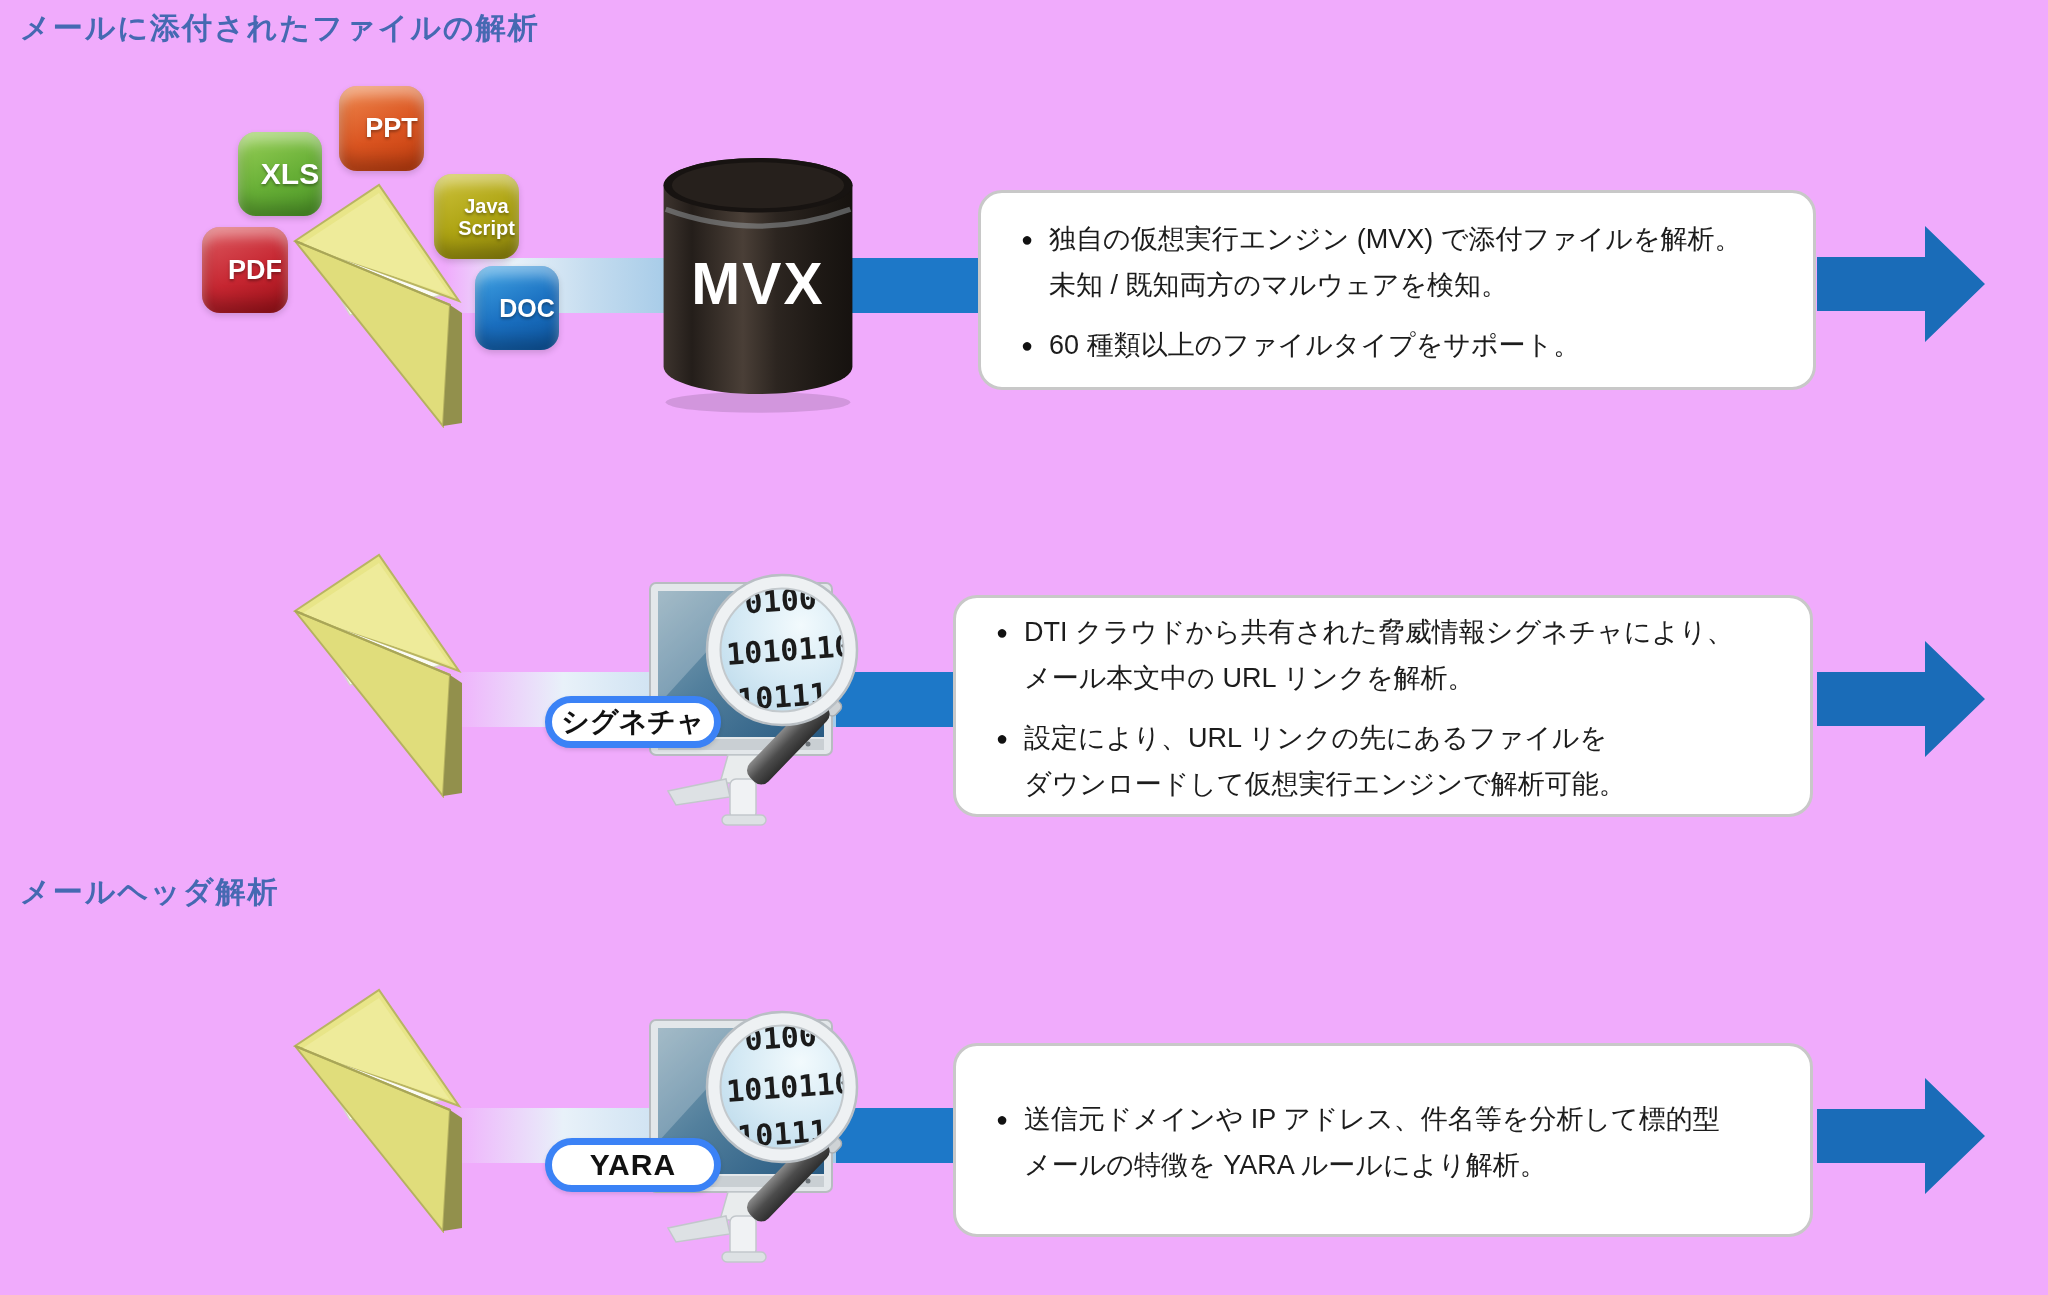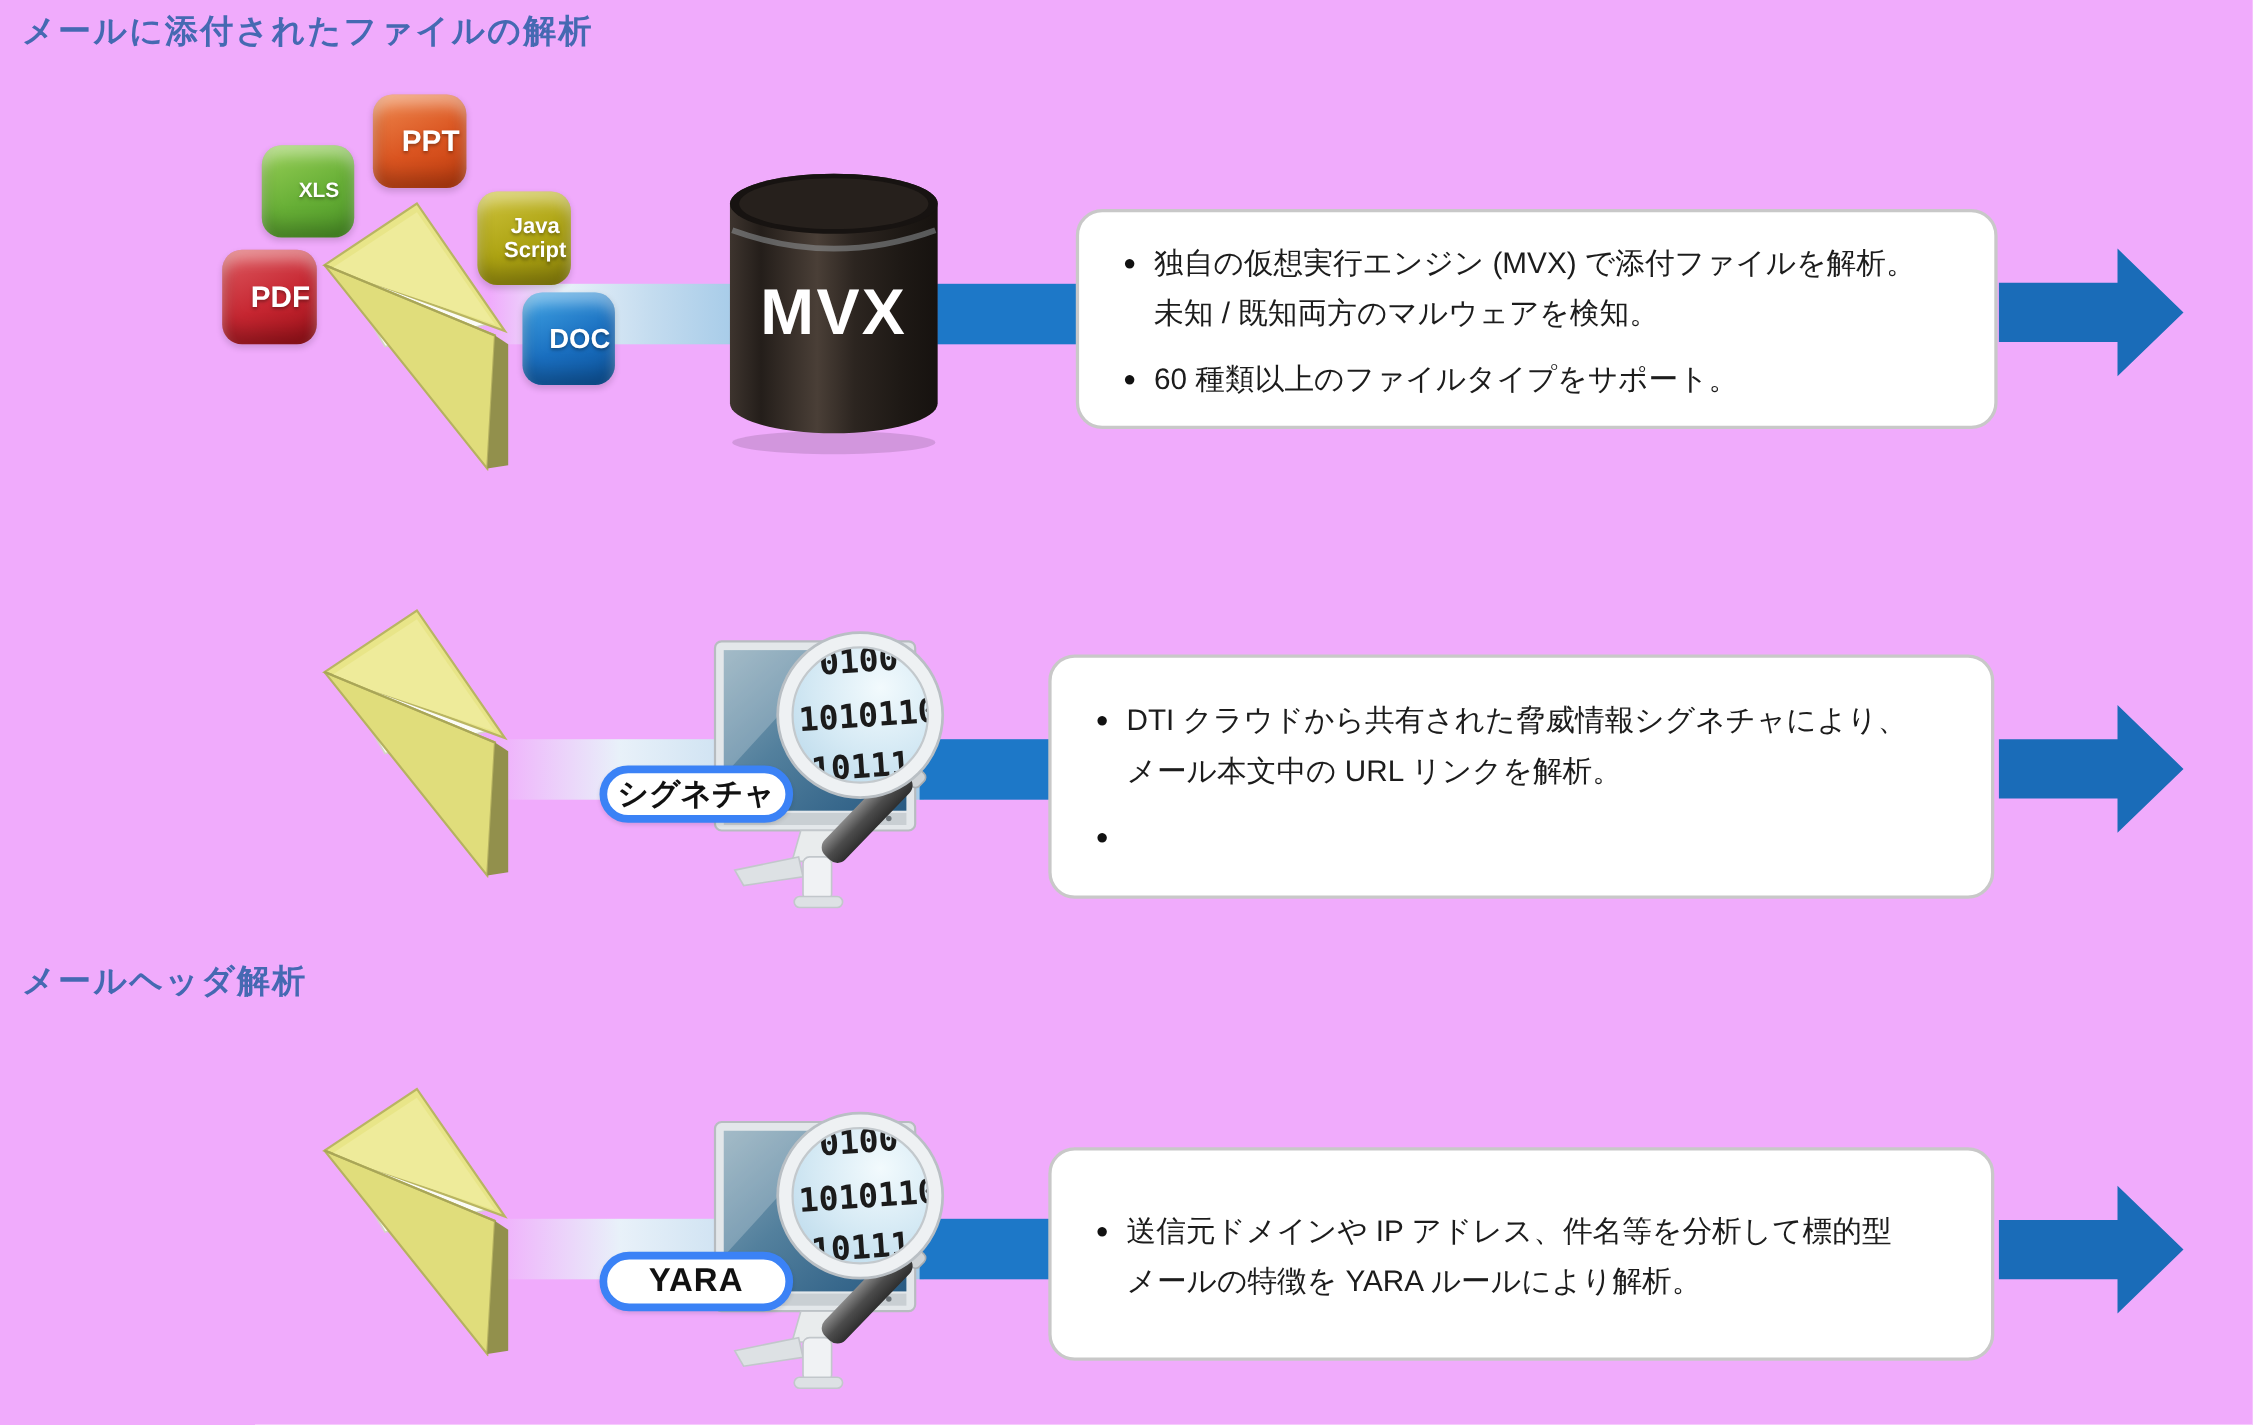--- a/index.html
+++ b/index.html
@@ -41,21 +41,21 @@
   .ficon {
     position:absolute; border-radius:18px; z-index:2;
     display:flex; align-items:center; justify-content:center;
     color:#fff; font-weight:bold; text-align:center;
     box-shadow: inset 0 10px 12px rgba(255,255,255,0.38), inset 0 -12px 16px rgba(0,0,0,0.22), 0 3px 6px rgba(0,0,0,0.15);
     text-shadow:0 2px 3px rgba(0,0,0,0.35);
     padding-left:20px;
   }
   .fi-pdf { left:202px; top:227px; width:86px; height:86px; font-size:27px;
             background:linear-gradient(155deg,#de5c62 0%,#c62631 55%,#9d1018 100%); }
-  .fi-xls { left:238px; top:132px; width:84px; height:84px; font-size:19px;
+  .fi-xls { left:238px; top:132px; width:84px; height:84px; font-size:30px;
             background:linear-gradient(155deg,#9ad058 0%,#67af36 55%,#4c9627 100%); }
   .fi-ppt { left:339px; top:86px;  width:85px; height:85px; font-size:27px;
             background:linear-gradient(155deg,#ef8a50 0%,#da5420 55%,#c03c0e 100%); }
   .fi-js  { left:434px; top:174px; width:85px; height:85px; font-size:20px; line-height:1.1;
             background:linear-gradient(155deg,#cfc43e 0%,#ada312 55%,#8f860c 100%);text-align:center; }
   .fi-js span { white-space:pre-line; }
   .fi-doc { left:475px; top:266px; width:84px; height:84px; font-size:25px;
             background:linear-gradient(155deg,#43a7e6 0%,#1a6fc0 55%,#0d559f 100%); }
 
   .envelope { position:absolute; width:175px; height:245px; z-index:1; }
@@ -235,20 +235,22 @@
 
   <div class="text-box" id="box-2">
     <ul>
       <li>
           <span class="dot">●</span>
           <span class="btxt">DTI クラウドから共有された脅威情報シグネチャにより、
 メール本文中の URL リンクを解析。</span>
         </li>
       <li>
           <span class="dot">●</span>
+          <span class="btxt">設定により、URL リンクの先にあるファイルを
+ダウンロードして仮想実行エンジンで解析可能。</span>
         </li>
     </ul>
   </div>
 
   <svg class="big-arrow" id="arrow-2" viewBox="0 0 170 120">
     <polygon points="0,33 108,33 108,2 168,60 108,118 108,87 0,87" fill="#1a6cb8"></polygon>
   </svg>
 
   <div class="band-light" id="band-light-3"></div>
   <div class="band-solid" id="band-solid-3"></div>

